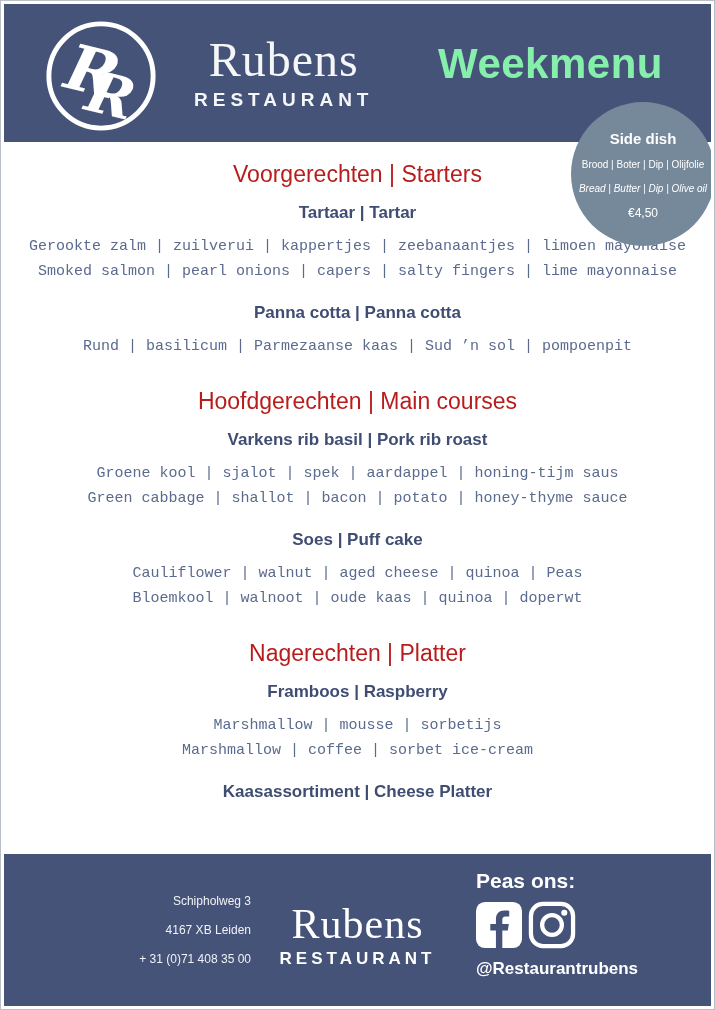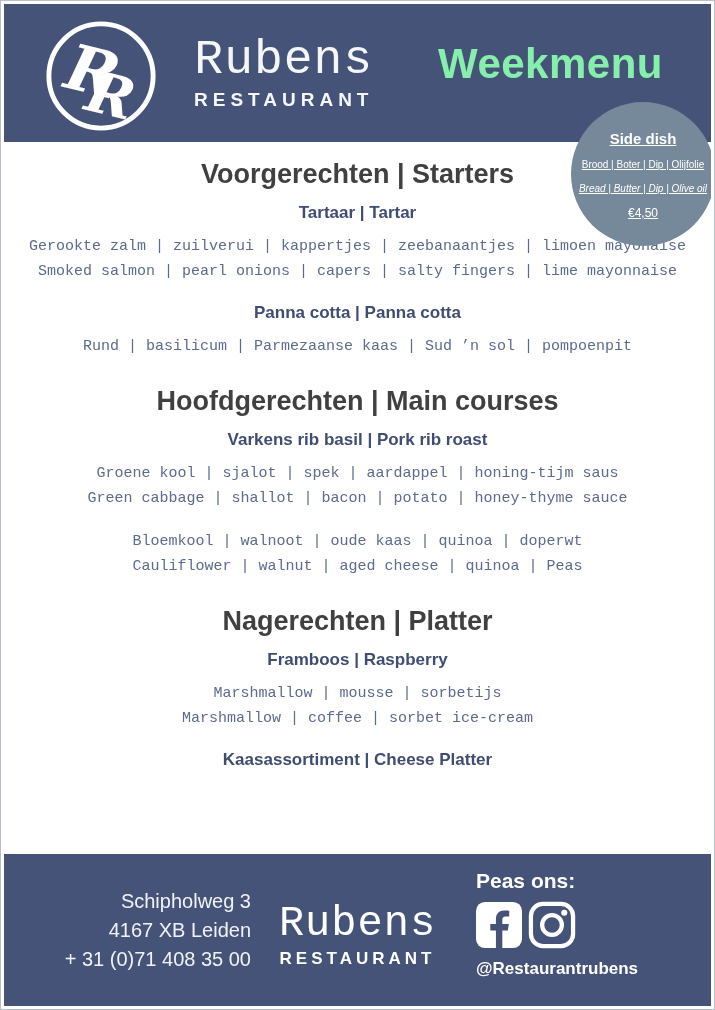--- a/index.html
+++ b/index.html
@@ -22,66 +22,65 @@
   .banner {
     height:138px;
     background:#455378;
     display:flex;
     align-items:center;
     padding-left:38px;
   }
   .logo { width:118px; height:122px; margin-top:6px; }
   .brand { margin-left:34px; color:#f4f6f8; text-align:center; }
   .brand-name {
-    font-family:Liberation Mono, monospace;
+    font-family:Liberation Serif, serif;
     font-size:48px; font-weight:normal; line-height:50px; letter-spacing:1px;
   }
   .brand-sub {
     font-size:19px; font-weight:bold; letter-spacing:5px; margin-top:4px;
   }
   .week-title {
     margin-left:auto; margin-right:48px; margin-top:-18px;
     color:#86efac; font-size:42px; font-weight:bold; letter-spacing:0.5px;
   }
 
   
   .badge {
     position:absolute; left:567px; top:98px;
     width:144px; height:144px; border-radius:50%;
     background:#76899b; color:#ffffff;
     text-align:center; padding-top:28px;
     z-index:5;
-    text-decoration:underline;
   }
   .badge-title { font-size:15px; font-weight:bold; margin-bottom:11px; }
   .badge-line { font-size:10.5px; margin:0 0 12px; white-space:nowrap; transform:scaleX(0.95); }
   .badge-line.it { font-style:italic; }
   .badge-price { font-size:12px; }
 
   
   .menu { padding-top:14px; text-align:center; }
   .section { margin-bottom:24px; }
   .section-heading {
-    font-size:27px; font-weight:bold; color:#404040;
+    font-size:23px; font-weight:normal; color:#b91c1c;
     line-height:36px; margin-bottom:10px;
   }
   .dish { margin-bottom:18px; }
   .dish-name {
     font-size:17px; font-weight:bold; color:#3f4d73;
     line-height:22px; margin-bottom:10px;text-align:center;
   }
   .dish-desc { font-size:15px; color:#5b6b8f; line-height:25px;font-family:Liberation Mono, monospace; }
 
   
   .footer {
     position:absolute; left:0; bottom:0; width:707px; height:152px;
     background:#455378; color:#fff;
     display:flex; align-items:center;
   }
-  .f-address { width:247px; text-align:right; font-size:20px; line-height:29px; color:#f0f2f6; }
+  .f-address { width:247px; text-align:right; font-size:12px; line-height:29px; color:#f0f2f6; }
   .f-brand { width:213px; text-align:center; margin-top:10px; }
   .f-brand .brand-name { font-size:42px; line-height:44px; }
   .f-brand .brand-sub { font-size:17px; letter-spacing:4px; margin-top:3px; }
   .f-social { padding-left:12px; margin-top:-12px; }
   .follow-label { font-size:21px; font-weight:bold; margin-bottom:8px; }
   .social-row { display:flex; gap:6px; align-items:center; }
   .social-handle { font-size:17px; font-weight:bold; margin-top:10px; }
 </style>
 </head>
 <body>
@@ -125,22 +124,23 @@
       </section>
 
       <section class="section">
         <h2 class="section-heading">Hoofdgerechten | Main courses</h2>
         <div class="dish">
           <h3 class="dish-name">Varkens rib basil | Pork rib roast</h3>
           <p class="dish-desc">Groene kool | sjalot | spek | aardappel | honing-tijm saus</p>
           <p class="dish-desc">Green cabbage | shallot | bacon | potato | honey-thyme sauce</p>
         </div>
         <div class="dish">
+          <h3 class="dish-name">Soes | Puff cake</h3>
+          <p class="dish-desc">Cauliflower | walnut | aged cheese | quinoa | Peas</p>
           <p class="dish-desc">Bloemkool | walnoot | oude kaas | quinoa | doperwt</p>
-          <p class="dish-desc">Cauliflower | walnut | aged cheese | quinoa | Peas</p>
         </div>
       </section>
 
       <section class="section">
         <h2 class="section-heading">Nagerechten | Platter</h2>
         <div class="dish">
           <h3 class="dish-name">Framboos | Raspberry</h3>
           <p class="dish-desc">Marshmallow | mousse | sorbetijs</p>
           <p class="dish-desc">Marshmallow | coffee | sorbet ice-cream</p>
         </div>

